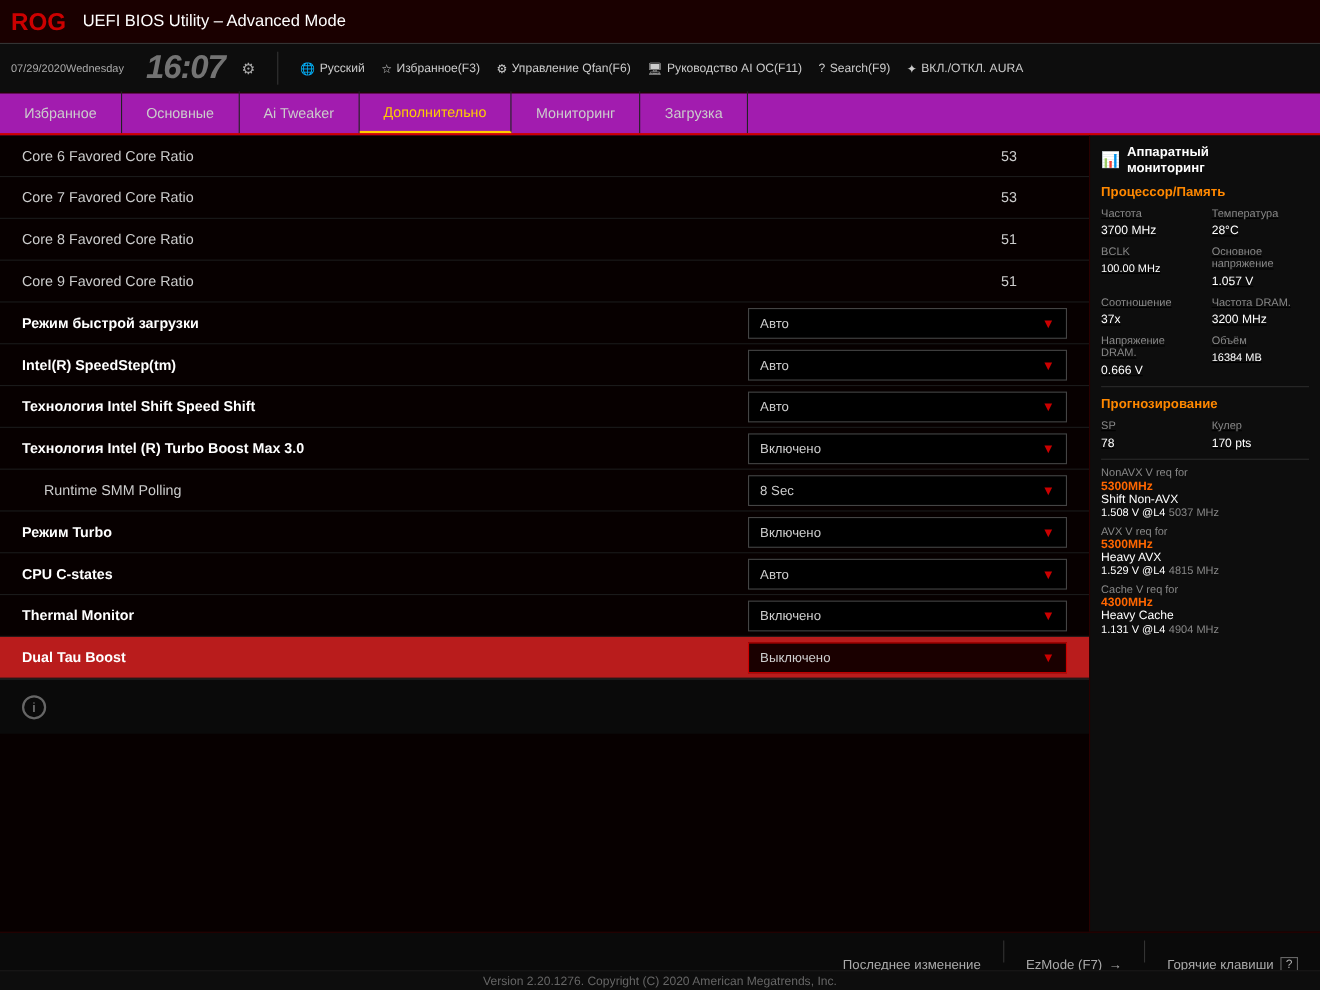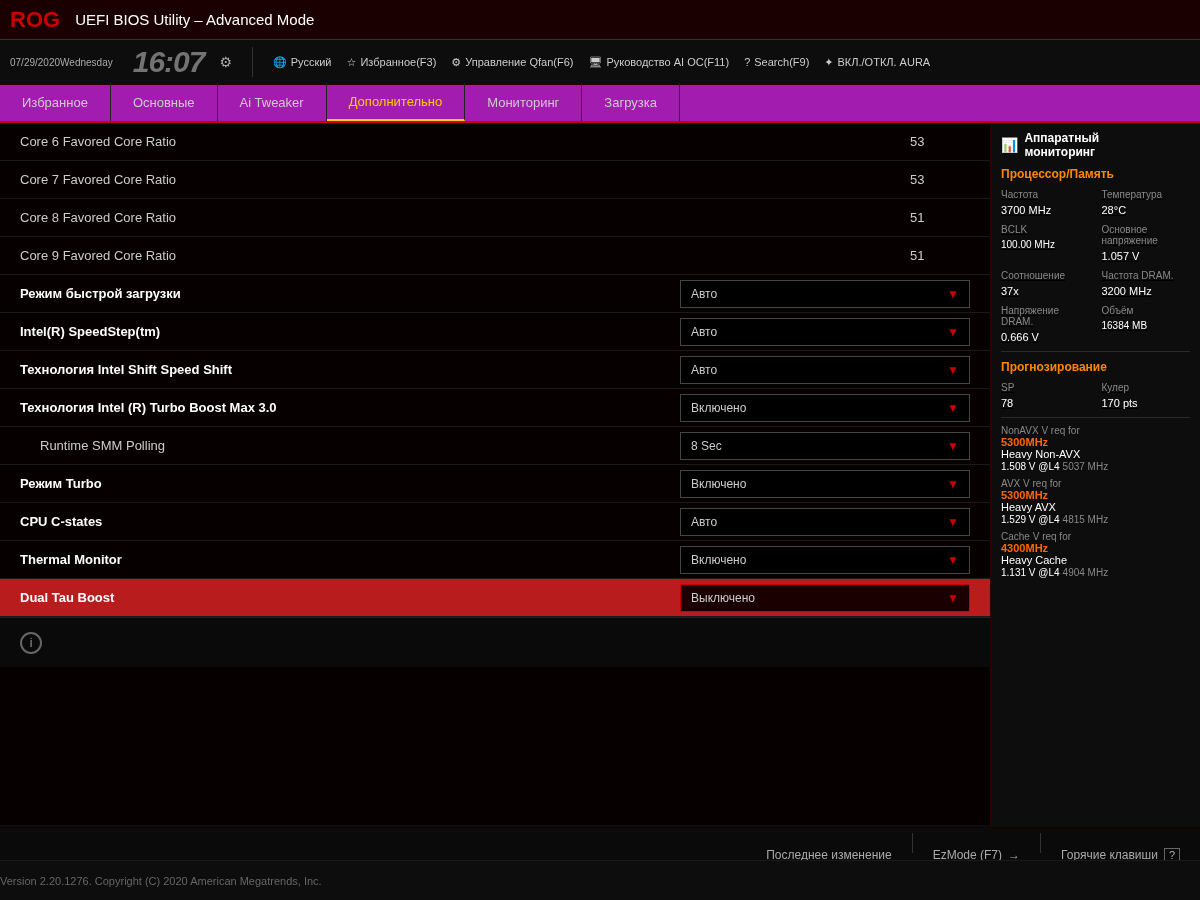--- a/index.html
+++ b/index.html
@@ -301,23 +301,24 @@
     }
     .bottom-separator {
       width: 1px;
       height: 20px;
       background: #333;
     }
 
     
     .version-bar {
       background: #0d0d0d;
-      height: 40px;
-      display: flex;
-      align-items: center;
+      height: 18px;
+      display: flex;
+      align-items: center;
+      justify-content: center;
       border-top: 1px solid #1a1a1a;
     }
     .version-text {
       color: #666;
       font-size: 11px;
     }
   </style>
 </head>
 <body>
 
@@ -529,21 +530,21 @@
       </div>
 
       <div class="rpanel-divider"></div>
 
       <div class="rpanel-freq-block">
         <div class="rpanel-freq-label">NonAVX V req for</div>
         <div>
           <span class="rpanel-freq-highlight">5300MHz</span>
           <span class="rpanel-freq-value"> </span>
         </div>
-        <div class="rpanel-freq-value">Heavy Non-AVX</div>
+        <div class="rpanel-freq-value">Shift Non-AVX</div>
         <div>
           <span class="rpanel-freq-sub-val">1.508 V @L4</span>
           <span class="rpanel-freq-sub">5037 MHz</span>
         </div>
       </div>
 
       <div class="rpanel-freq-block">
         <div class="rpanel-freq-label">AVX V req for</div>
         <div>
           <span class="rpanel-freq-highlight">5300MHz</span>

